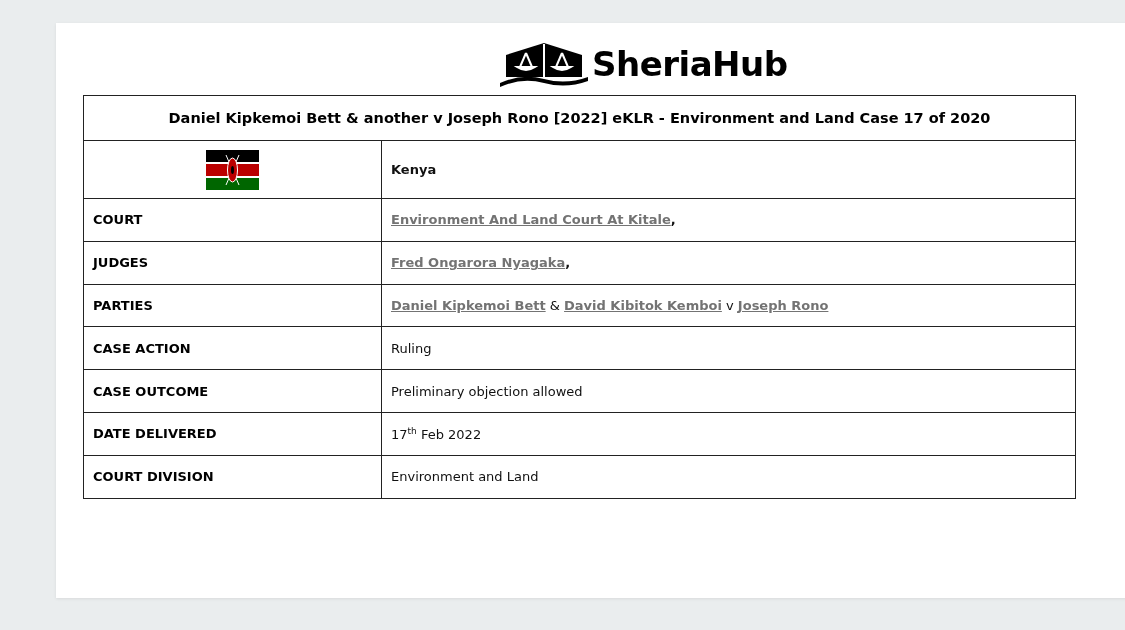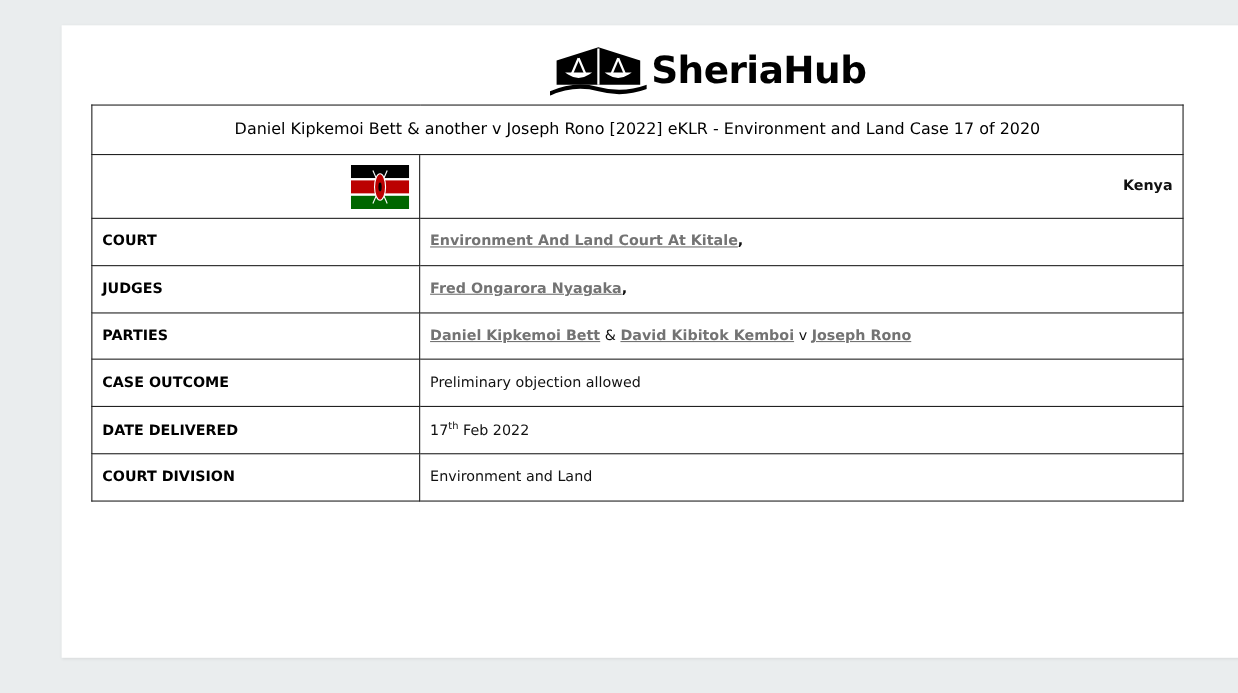--- a/index.html
+++ b/index.html
@@ -40,24 +40,24 @@
     }
     table.case td {
       border: 1px solid #222;
       vertical-align: middle;
       padding: 0 9px;
       height: 42.8px;
     }
     table.case tr.title-row td {
       height: 45px;
       text-align: center;
-      font-weight: normal;
+      font-weight: bold;
       font-size: 14.5px;
     }
-    table.case tr.flag-row td { height: 58px; text-align: right; }
+    table.case tr.flag-row td { height: 58px; }
     td.label {
       width: 298px;
       font-weight: bold;
       font-size: 13px;
       margin-top: 48px;
     }
     td.flag-cell { text-align: center; }
     .flag { display: inline-block; vertical-align: middle; }
     td.value { font-size: 13px; color: #111; }
     td.value.bold { font-weight: bold; }
@@ -122,20 +122,24 @@
       <td class="label">JUDGES</td>
       <td class="value"><a class="lnk" href="#">Fred Ongarora Nyagaka</a><b>,</b></td>
     </tr>
 
     <tr>
       <td class="label">PARTIES</td>
       <td class="value"><a class="lnk" href="#">Daniel Kipkemoi Bett</a><span style="white-space:pre"> &amp; </span><a class="lnk" href="#">David Kibitok Kemboi</a><span style="white-space:pre"> v </span><a class="lnk" href="#">Joseph Rono</a></td>
     </tr>
 
 
+    <tr>
+      <td class="label">CASE ACTION</td>
+      <td class="value">Ruling</td>
+    </tr>
 
     <tr>
       <td class="label">CASE OUTCOME</td>
       <td class="value">Preliminary objection allowed</td>
     </tr>
 
     <tr>
       <td class="label">DATE DELIVERED</td>
       <td class="value"><span>17</span><sup>th</sup><span style="white-space:pre"> Feb 2022</span></td>
     </tr>

